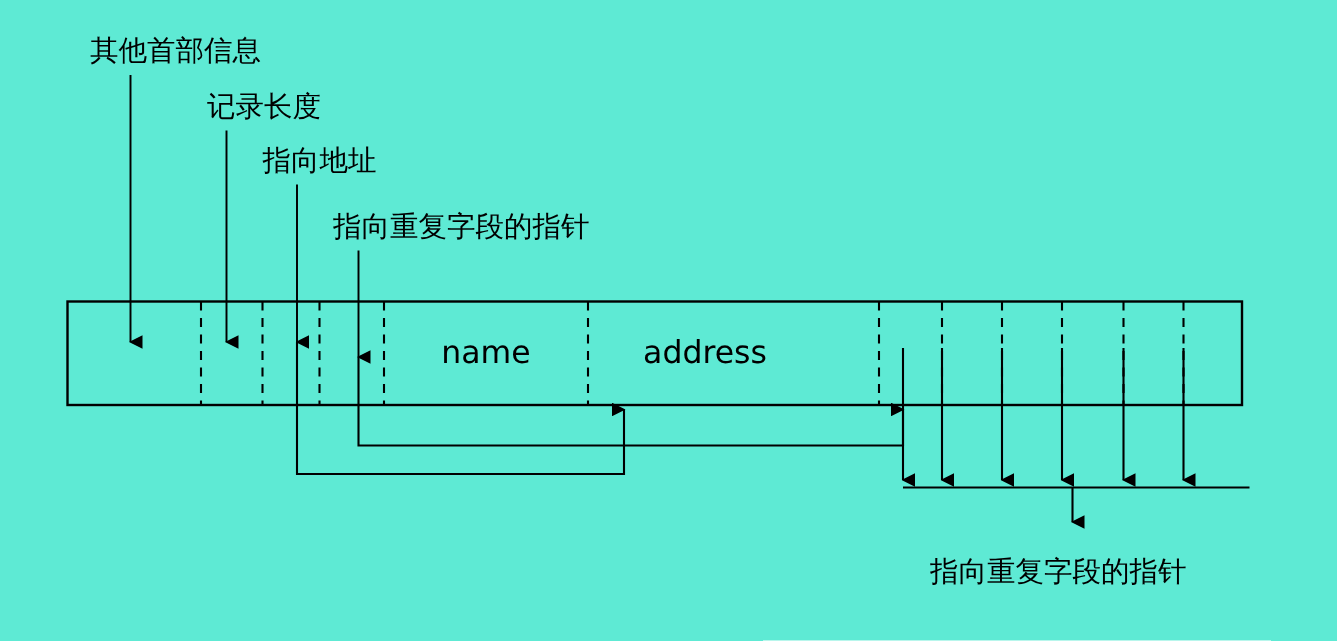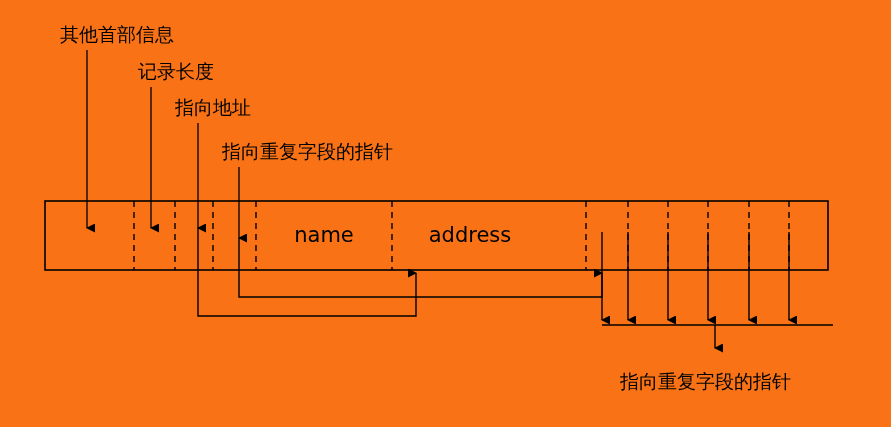--- a/index.html
+++ b/index.html
@@ -7,21 +7,21 @@
     padding: 0;
     background: #ffffff;
   }
   body {
     font-family: "DejaVu Sans", "Liberation Sans", sans-serif;
   }
   #canvas {
     position: relative;
     width: 891px;
     height: 427px;
-    background: #f97316;
+    background: #5eead4;
     overflow: hidden;
   }
   #diagram-svg {
     position: absolute;
     left: 0;
     top: 0;
     width: 891px;
     height: 427px;
   }
   .cjk-label {

